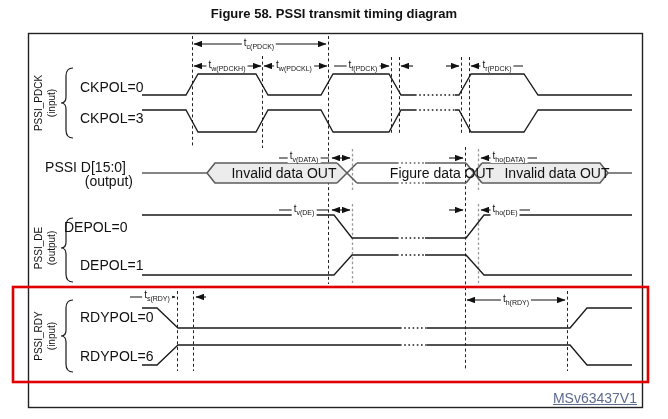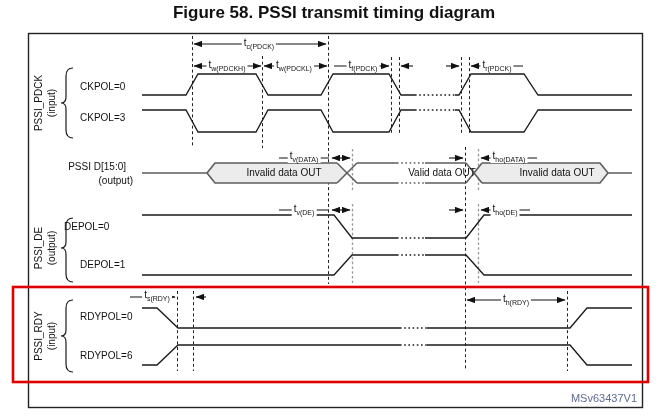--- a/index.html
+++ b/index.html
@@ -1,31 +1,31 @@
 <!DOCTYPE html>
 <html><head>
 <meta charset="utf-8">
 <style>
   html,body{margin:0;padding:0;background:#fff;}
   #stage{position:relative;width:668px;height:419px;background:#fff;overflow:hidden;
          font-family:"Liberation Sans",sans-serif;color:#111;}
   #stage svg{position:absolute;left:0;top:0;}
-  .lbl{position:absolute;font-size:10px;line-height:1;white-space:nowrap;color:#111;
+  .lbl{position:absolute;font-size:14px;line-height:1;white-space:nowrap;color:#111;
        transform:translate(0,-50%);}
   .lbl.center{transform:translate(-50%,-50%);margin-left:12px;}
   .lbl.right{transform:translate(-100%,-50%);}
   .vlbl{position:absolute;font-size:10px;line-height:1;white-space:nowrap;color:#111;
         transform:translate(-50%,-50%) rotate(-90deg);}
   .tlbl{position:absolute;font-size:10px;line-height:1;white-space:nowrap;color:#111;
         transform:translate(-50%,-50%);background:#fff;padding:0 2px;}
   .tlbl sub{font-size:7px;line-height:1;}
   .title{position:absolute;left:334px;top:13px;transform:translate(-50%,-50%);
-         font-size:17px;font-weight:bold;white-space:nowrap;}
+         font-size:13px;font-weight:bold;white-space:nowrap;}
   .watermark{position:absolute;left:637px;top:398px;transform:translate(-100%,-50%);
-         font-size:11px;color:#5d6b8f;white-space:nowrap;}
+         font-size:14px;color:#5d6b8f;white-space:nowrap;text-decoration:underline;}
 </style>
 </head>
 <body>
 
 <div id="stage">
 
   <svg width="668" height="419" viewBox="0 0 668 419">
     <defs>
       <marker id="ah" viewBox="0 0 8 6" refX="7.5" refY="3" markerWidth="8" markerHeight="6" orient="auto-start-reverse">
           <path d="M0,0 L8,3 L0,6 Z" fill="#111"></path>
@@ -147,21 +147,21 @@
   <div class="lbl" style="left:80px;top:87px">CKPOL=0</div>
   <div class="lbl" style="left:80px;top:118px">CKPOL=3</div>
   <div class="lbl right" style="left:126px;top:167px">PSSI D[15:0]</div>
   <div class="lbl right" style="left:133px;top:181px">(output)</div>
   <div class="lbl" style="left:64px;top:227px">DEPOL=0</div>
   <div class="lbl" style="left:80px;top:265px">DEPOL=1</div>
   <div class="lbl" style="left:80px;top:317px">RDYPOL=0</div>
   <div class="lbl" style="left:80px;top:356px">RDYPOL=6</div>
 
   <div class="lbl center" style="left:272px;top:173px">Invalid data OUT</div>
-  <div class="lbl center" style="left:430px;top:173px">Valid data OUT</div>
+  <div class="lbl center" style="left:430px;top:173px">Figure data OUT</div>
   <div class="lbl center" style="left:545px;top:173px">Invalid data OUT</div>
 
   <div class="tlbl" style="left:259px;top:44px"><span>t</span><sub>c(PDCK)</sub></div>
   <div class="tlbl" style="left:227px;top:66px"><span>t</span><sub>w(PDCKH)</sub></div>
   <div class="tlbl" style="left:294px;top:66px"><span>t</span><sub>w(PDCKL)</sub></div>
   <div class="tlbl" style="left:363px;top:66px"><span>t</span><sub>f(PDCK)</sub></div>
   <div class="tlbl" style="left:497px;top:66px"><span>t</span><sub>r(PDCK)</sub></div>
   <div class="tlbl" style="left:304px;top:157px"><span>t</span><sub>v(DATA)</sub></div>
   <div class="tlbl" style="left:509px;top:157px"><span>t</span><sub>ho(DATA)</sub></div>
   <div class="tlbl" style="left:304px;top:210px"><span>t</span><sub>v(DE)</sub></div>

